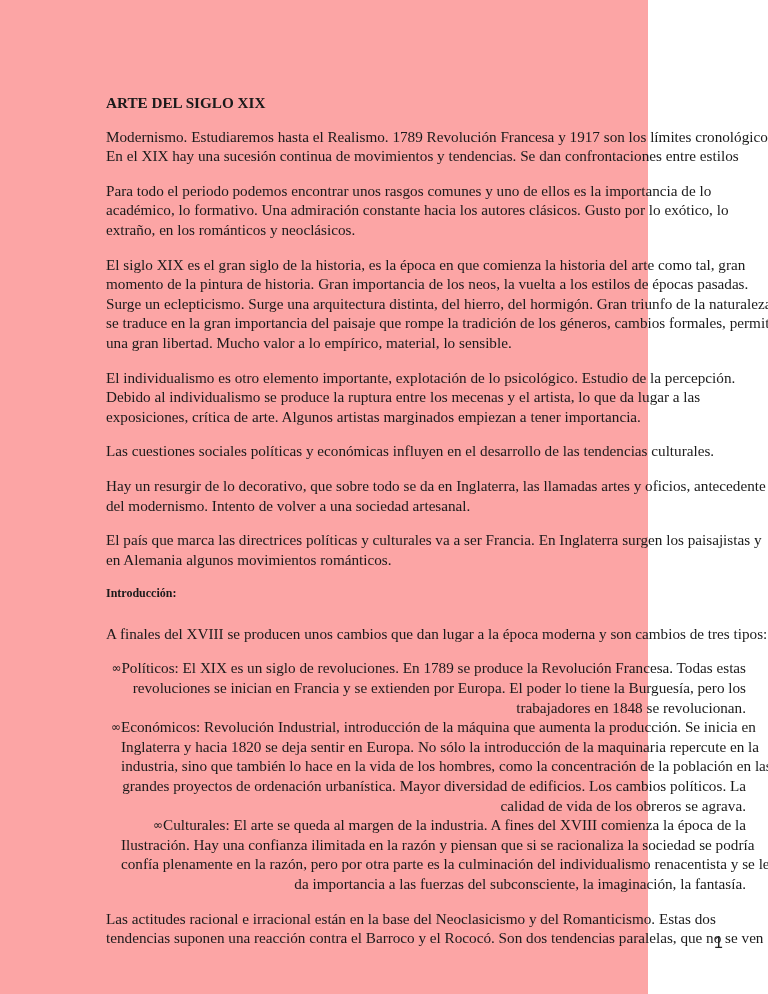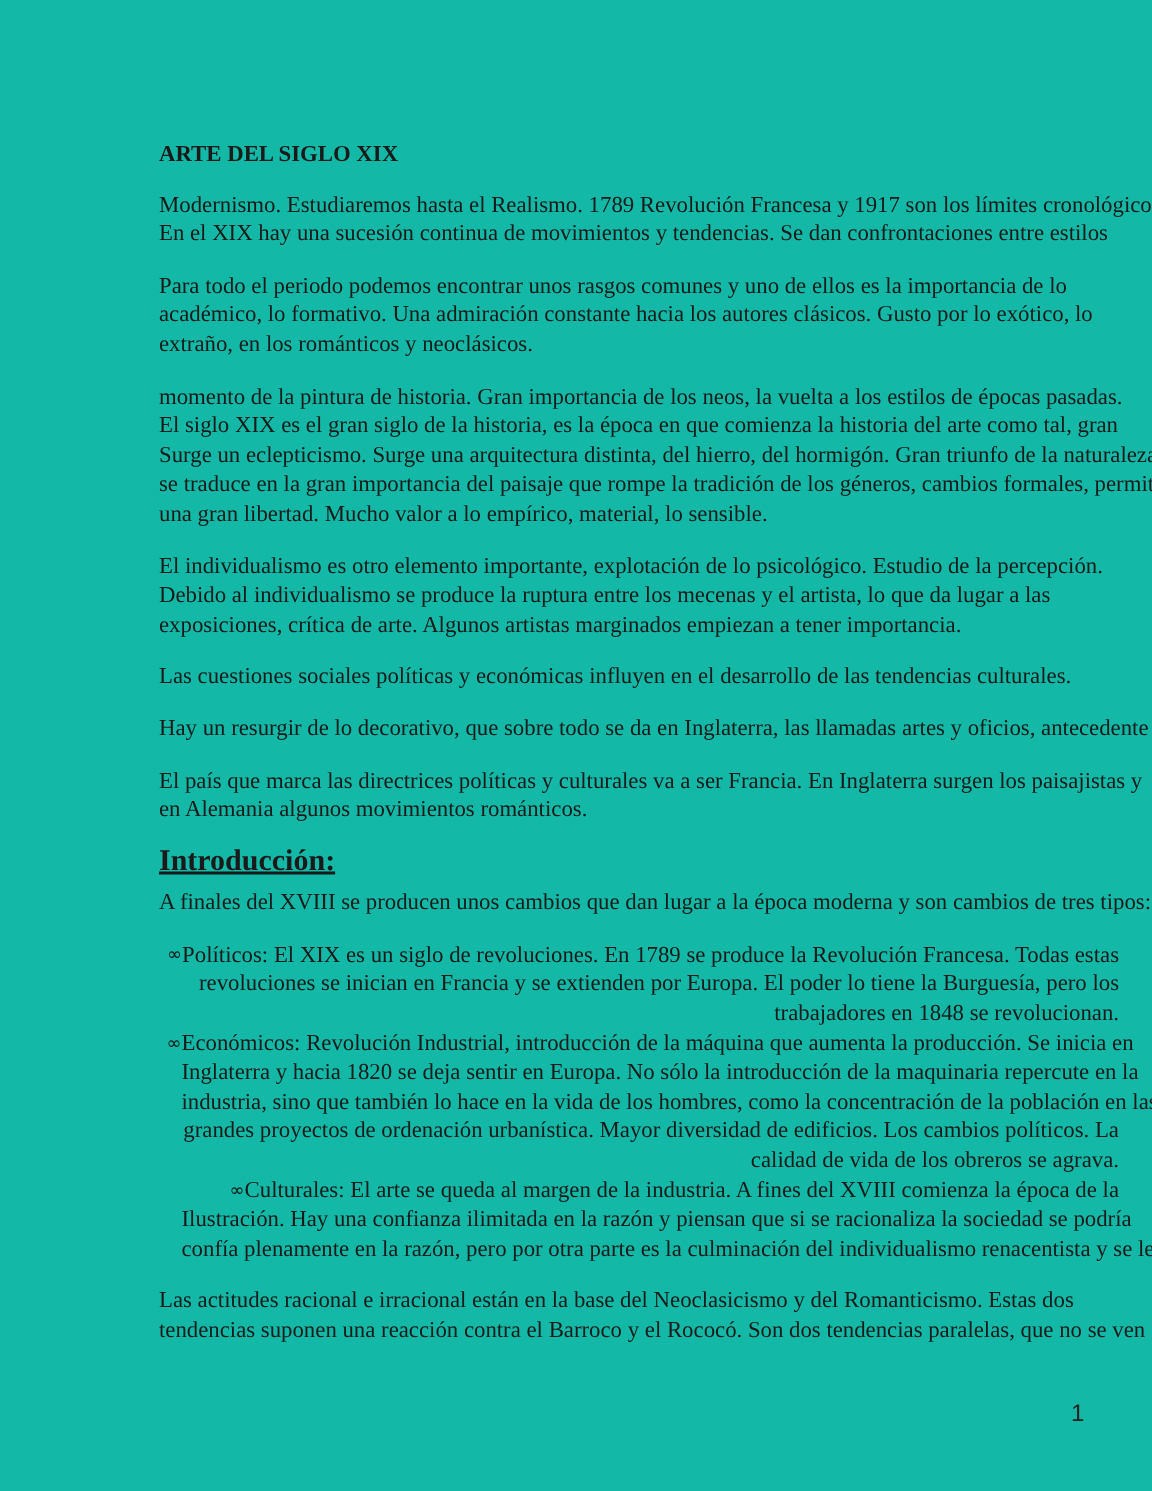--- a/index.html
+++ b/index.html
@@ -11,23 +11,23 @@
     width: 768px;
     height: 994px;
     position: relative;
     overflow: hidden;
     font-family: "Liberation Serif", "DejaVu Serif", serif;
     color: #1a1a1a;
   }
   .page {
     position: absolute;
     left: 0; top: 0;
-    width: 768px;
+    width: 648px;
     height: 994px;
-    background: #14b8a6;
+    background: #fca5a5;
   }
   .content {
     position: absolute;
     left: 106px;
     top: 93px;
     width: 640px;
   }
   .line {
     font-size: 15.2px;
     line-height: 19.6px;
@@ -39,25 +39,24 @@
     font-size: 15.2px;
     line-height: 19.6px;
     height: 19.6px;
     margin-bottom: 14px;
   }
   .para {
     margin-bottom: 15px;
   }
   .heading {
     font-weight: bold;
-    font-size: 20px;
+    font-size: 12px;
     line-height: 19.6px;
     height: 19.6px;
-    margin-bottom: 8px;
-    text-decoration: underline;
+    margin-bottom: 20px;
   }
   .bullet-list {
     margin-bottom: 15px;
   }
   .bullet-item .line { padding-left: 15px; text-align: right; }
   .bullet-item .line.first { padding-left: 0; }
   .bullet-glyph {
     display: inline-block;
     width: 15px;
     font-family: "DejaVu Sans", sans-serif;
@@ -86,39 +85,40 @@
       <div class="line">En el XIX hay una sucesión continua de movimientos y tendencias. Se dan confrontaciones entre estilos</div>
     </div>
 
     <div class="para">
       <div class="line">Para todo el periodo podemos encontrar unos rasgos comunes y uno de ellos es la importancia de lo</div>
       <div class="line">académico, lo formativo. Una admiración constante hacia los autores clásicos. Gusto por lo exótico, lo</div>
       <div class="line">extraño, en los románticos y neoclásicos.</div>
     </div>
 
     <div class="para">
+      <div class="line">El siglo XIX es el gran siglo de la historia, es la época en que comienza la historia del arte como tal, gran</div>
       <div class="line">momento de la pintura de historia. Gran importancia de los neos, la vuelta a los estilos de épocas pasadas.</div>
-      <div class="line">El siglo XIX es el gran siglo de la historia, es la época en que comienza la historia del arte como tal, gran</div>
       <div class="line">Surge un eclepticismo. Surge una arquitectura distinta, del hierro, del hormigón. Gran triunfo de la naturaleza,</div>
       <div class="line">se traduce en la gran importancia del paisaje que rompe la tradición de los géneros, cambios formales, permite</div>
       <div class="line">una gran libertad. Mucho valor a lo empírico, material, lo sensible.</div>
     </div>
 
     <div class="para">
       <div class="line">El individualismo es otro elemento importante, explotación de lo psicológico. Estudio de la percepción.</div>
       <div class="line">Debido al individualismo se produce la ruptura entre los mecenas y el artista, lo que da lugar a las</div>
       <div class="line">exposiciones, crítica de arte. Algunos artistas marginados empiezan a tener importancia.</div>
     </div>
 
     <div class="para">
       <div class="line">Las cuestiones sociales políticas y económicas influyen en el desarrollo de las tendencias culturales.</div>
     </div>
 
     <div class="para">
       <div class="line">Hay un resurgir de lo decorativo, que sobre todo se da en Inglaterra, las llamadas artes y oficios, antecedente</div>
+      <div class="line">del modernismo. Intento de volver a una sociedad artesanal.</div>
     </div>
 
     <div class="para">
       <div class="line">El país que marca las directrices políticas y culturales va a ser Francia. En Inglaterra surgen los paisajistas y</div>
       <div class="line">en Alemania algunos movimientos románticos.</div>
     </div>
 
     <div class="heading">Introducción:</div>
 
     <div class="para">
@@ -138,20 +138,21 @@
         <div class="line">Inglaterra y hacia 1820 se deja sentir en Europa. No sólo la introducción de la maquinaria repercute en la</div>
         <div class="line">industria, sino que también lo hace en la vida de los hombres, como la concentración de la población en las</div>
         <div class="line">grandes proyectos de ordenación urbanística. Mayor diversidad de edificios. Los cambios políticos. La</div>
         <div class="line">calidad de vida de los obreros se agrava.</div>
       </div>
 
       <div class="bullet-item">
         <div class="line first"><span class="bullet-glyph">∞</span><span>Culturales: El arte se queda al margen de la industria. A fines del XVIII comienza la época de la</span></div>
         <div class="line">Ilustración. Hay una confianza ilimitada en la razón y piensan que si se racionaliza la sociedad se podría</div>
         <div class="line">confía plenamente en la razón, pero por otra parte es la culminación del individualismo renacentista y se le</div>
+        <div class="line">da importancia a las fuerzas del subconsciente, la imaginación, la fantasía.</div>
       </div>
 
     </div>
 
     <div class="para">
       <div class="line">Las actitudes racional e irracional están en la base del Neoclasicismo y del Romanticismo. Estas dos</div>
       <div class="line">tendencias suponen una reacción contra el Barroco y el Rococó. Son dos tendencias paralelas, que no se ven</div>
 
     </div>
 

